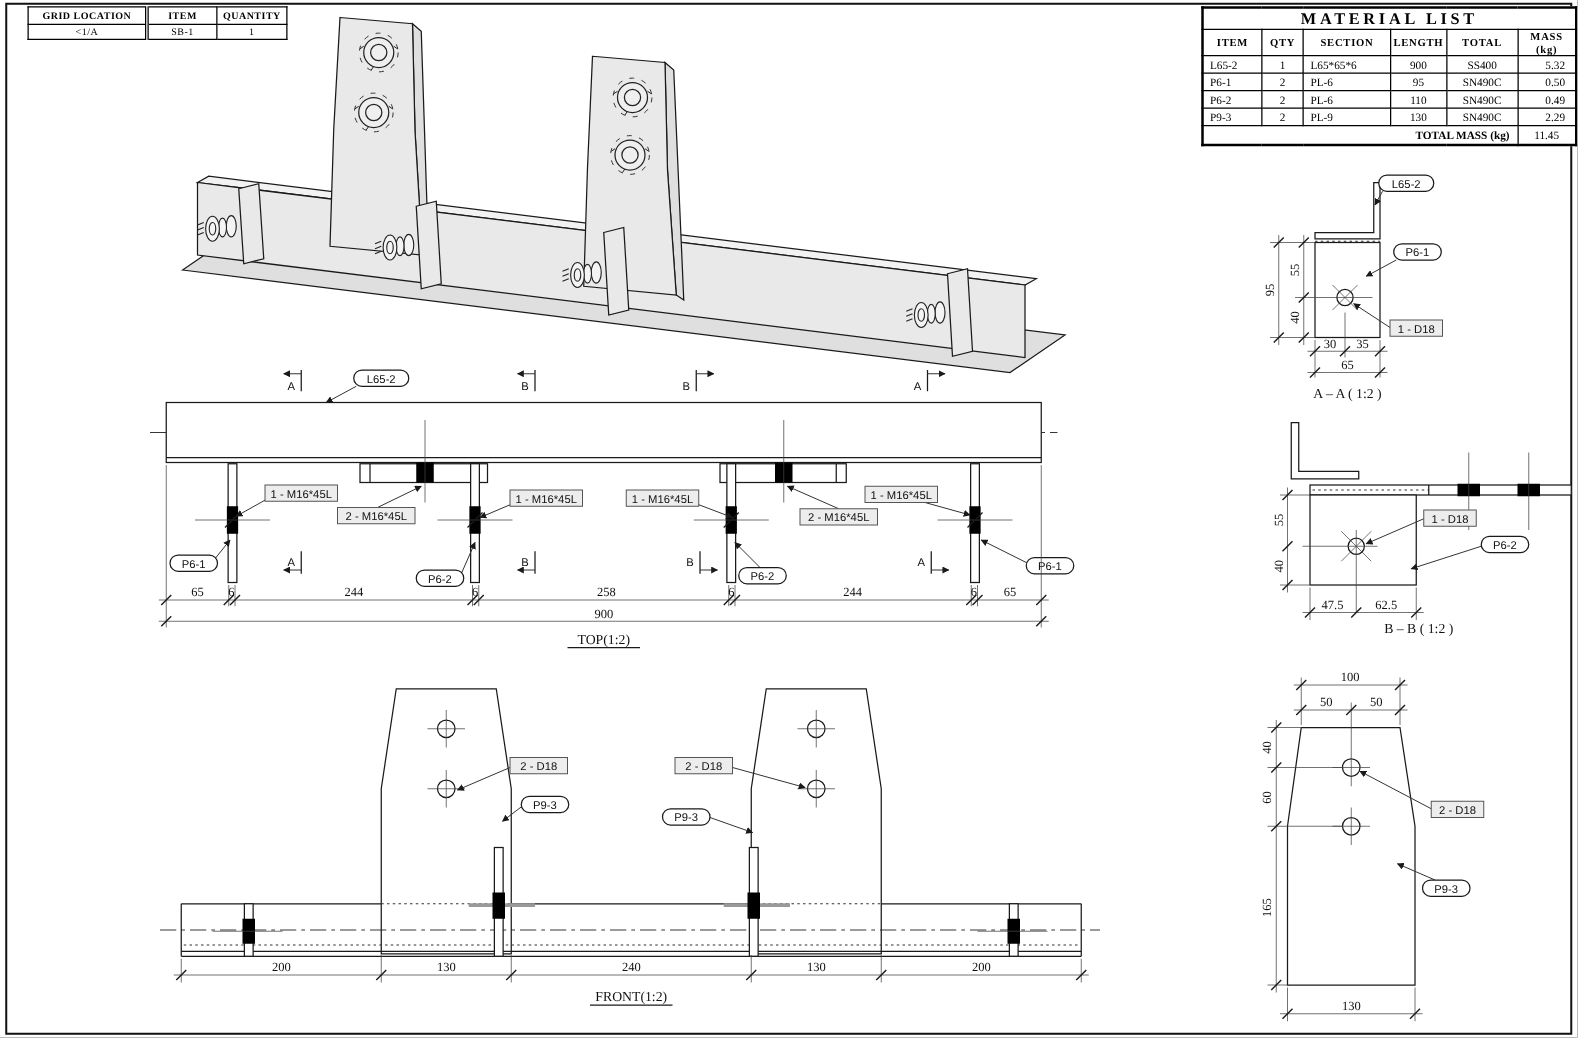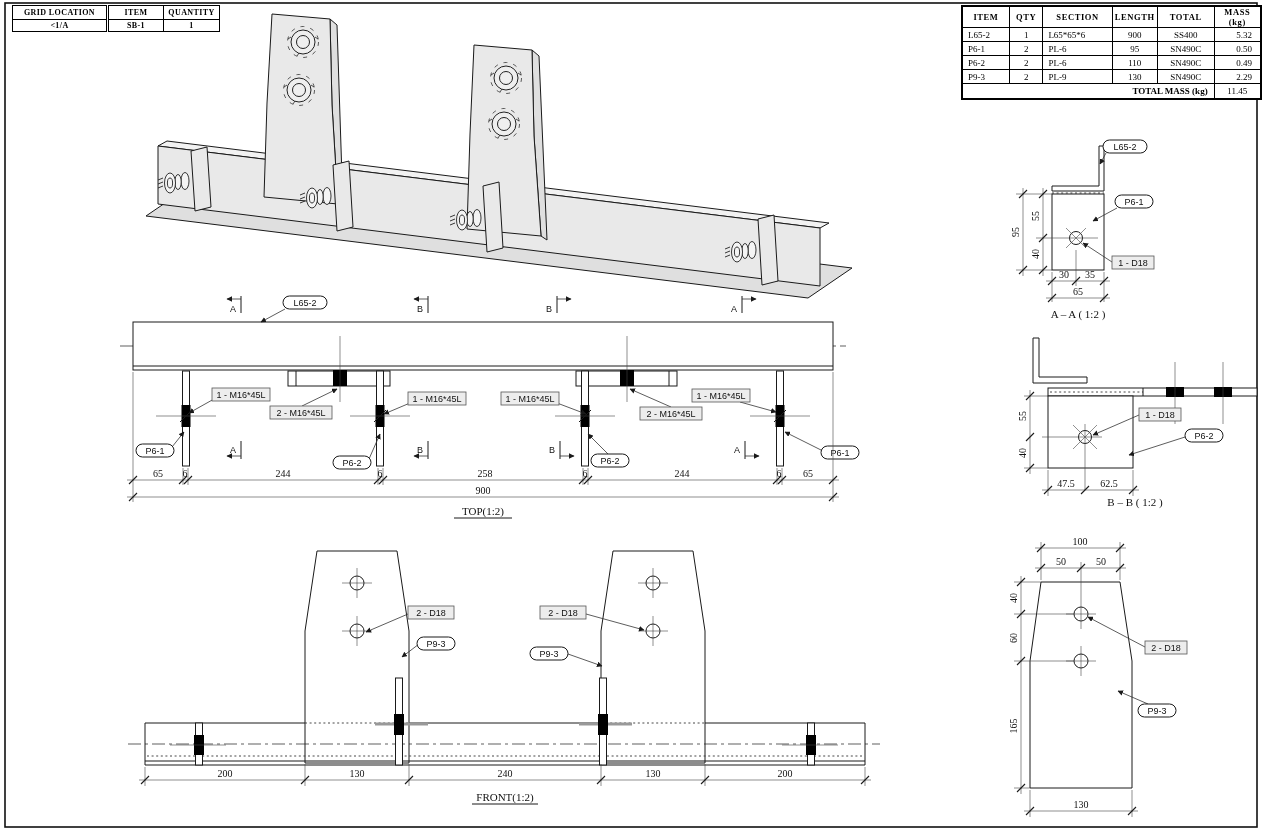--- a/index.html
+++ b/index.html
@@ -20,24 +20,24 @@
   .blk  { fill:#000; stroke:none; }
   .dim  { font:10px "Liberation Serif", serif; fill:#111; }
   .lbl  { font:9px "Liberation Sans", sans-serif; fill:#111; }
   .vtitle { font:11px "Liberation Serif", serif; fill:#111; }
   .boxr { fill:#ededed; stroke:#555; stroke-width:0.8; }
   .stad { fill:#fff; stroke:#1a1a1a; stroke-width:1; }
   .hw  { fill:#f4f4f4; stroke:#222; stroke-width:0.9; }
   .hwn { fill:#efefef; stroke:#222; stroke-width:1; }
 
   table { border-collapse:collapse; position:absolute; background:#fff; }
-  .grid-table { left:12px; top:5px; font:bold 8px "Liberation Serif", serif; }
+  .grid-table { left:22px; top:5px; font:bold 8px "Liberation Serif", serif; }
   .grid-table td { border:1px solid #000; text-align:center; letter-spacing:0.4px; padding:0 3px; }
   .grid-table .h { height:13px; }
-  .grid-table .v { height:11px; font-weight:bold; }
+  .grid-table .v { height:11px; font-weight:normal; }
   .grid-table .dbl { border-left:3px double #000; }
 
   .material-table { left:961px; top:5px; font:9px "Liberation Serif", serif; border:2px solid #000; }
   .material-table td { border:1px solid #000; text-align:center; padding:0 2px; }
   .material-table .mtitle { font:bold 13px "Liberation Serif", serif; letter-spacing:3px; height:15px; }
   .material-table .mh { font-weight:bold; font-size:8.5px; letter-spacing:0.6px; height:12px; }
   .material-table .dr { height:13px; }
   .material-table .cl-item, .material-table .cl-sec { text-align:left; padding-left:5px; }
   .material-table .cl-mass { text-align:right; padding-right:8px;margin-top:33px; }
   .material-table .tot-l { text-align:right; font-weight:bold; padding-right:6px; height:14px; }
@@ -561,20 +561,23 @@
     <td class="v">&lt;1/A</td>
     <td class="v dbl">SB-1</td>
     <td class="v">1</td>
   </tr>
 </tbody>
     </table>
 
 
 <table class="material-table">
   <tbody>
+        <tr>
+          <td colspan="6" class="mtitle">MATERIAL LIST</td>
+        </tr>
   <tr>
     <td class="mh" style="width:47px">ITEM</td>
     <td class="mh" style="width:31px">QTY</td>
     <td class="mh" style="width:71px">SECTION</td>
     <td class="mh" style="width:39px">LENGTH</td>
     <td class="mh" style="width:58px">TOTAL</td>
     <td class="mh" style="width:46px">MASS (kg)</td>
   </tr>
   <tr>
     <td class="dr cl-item">L65-2</td>

